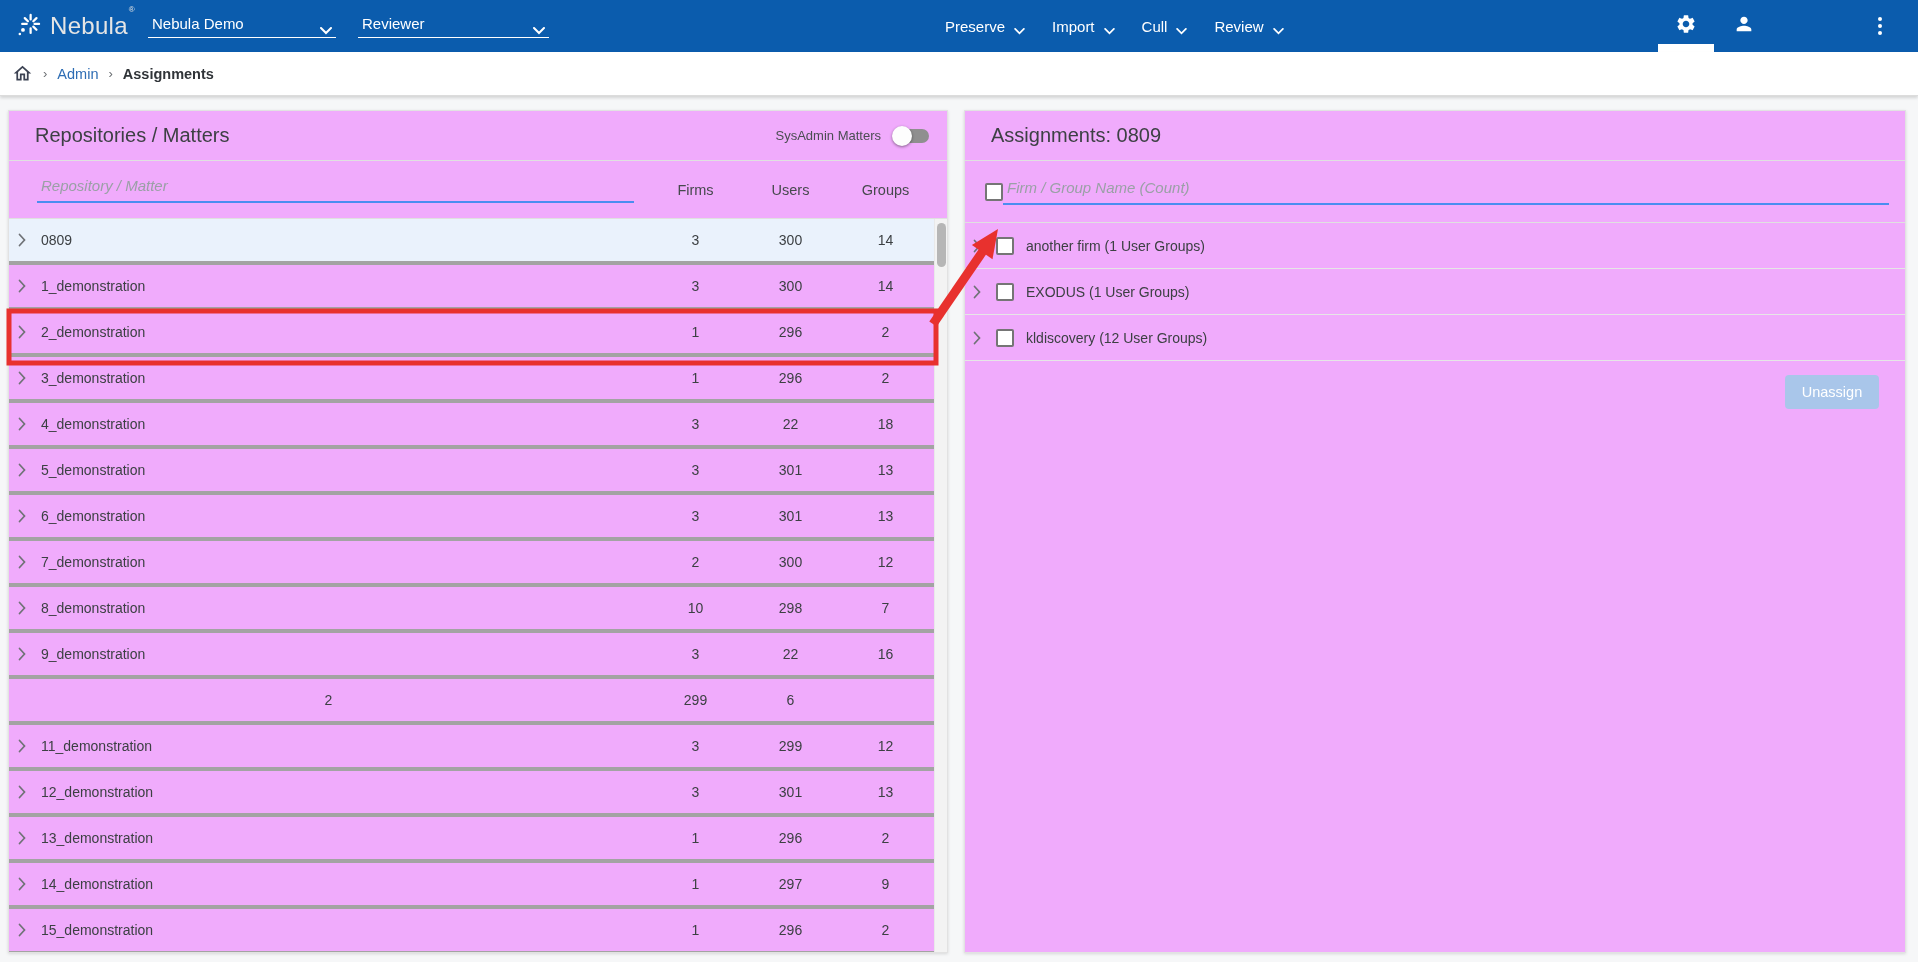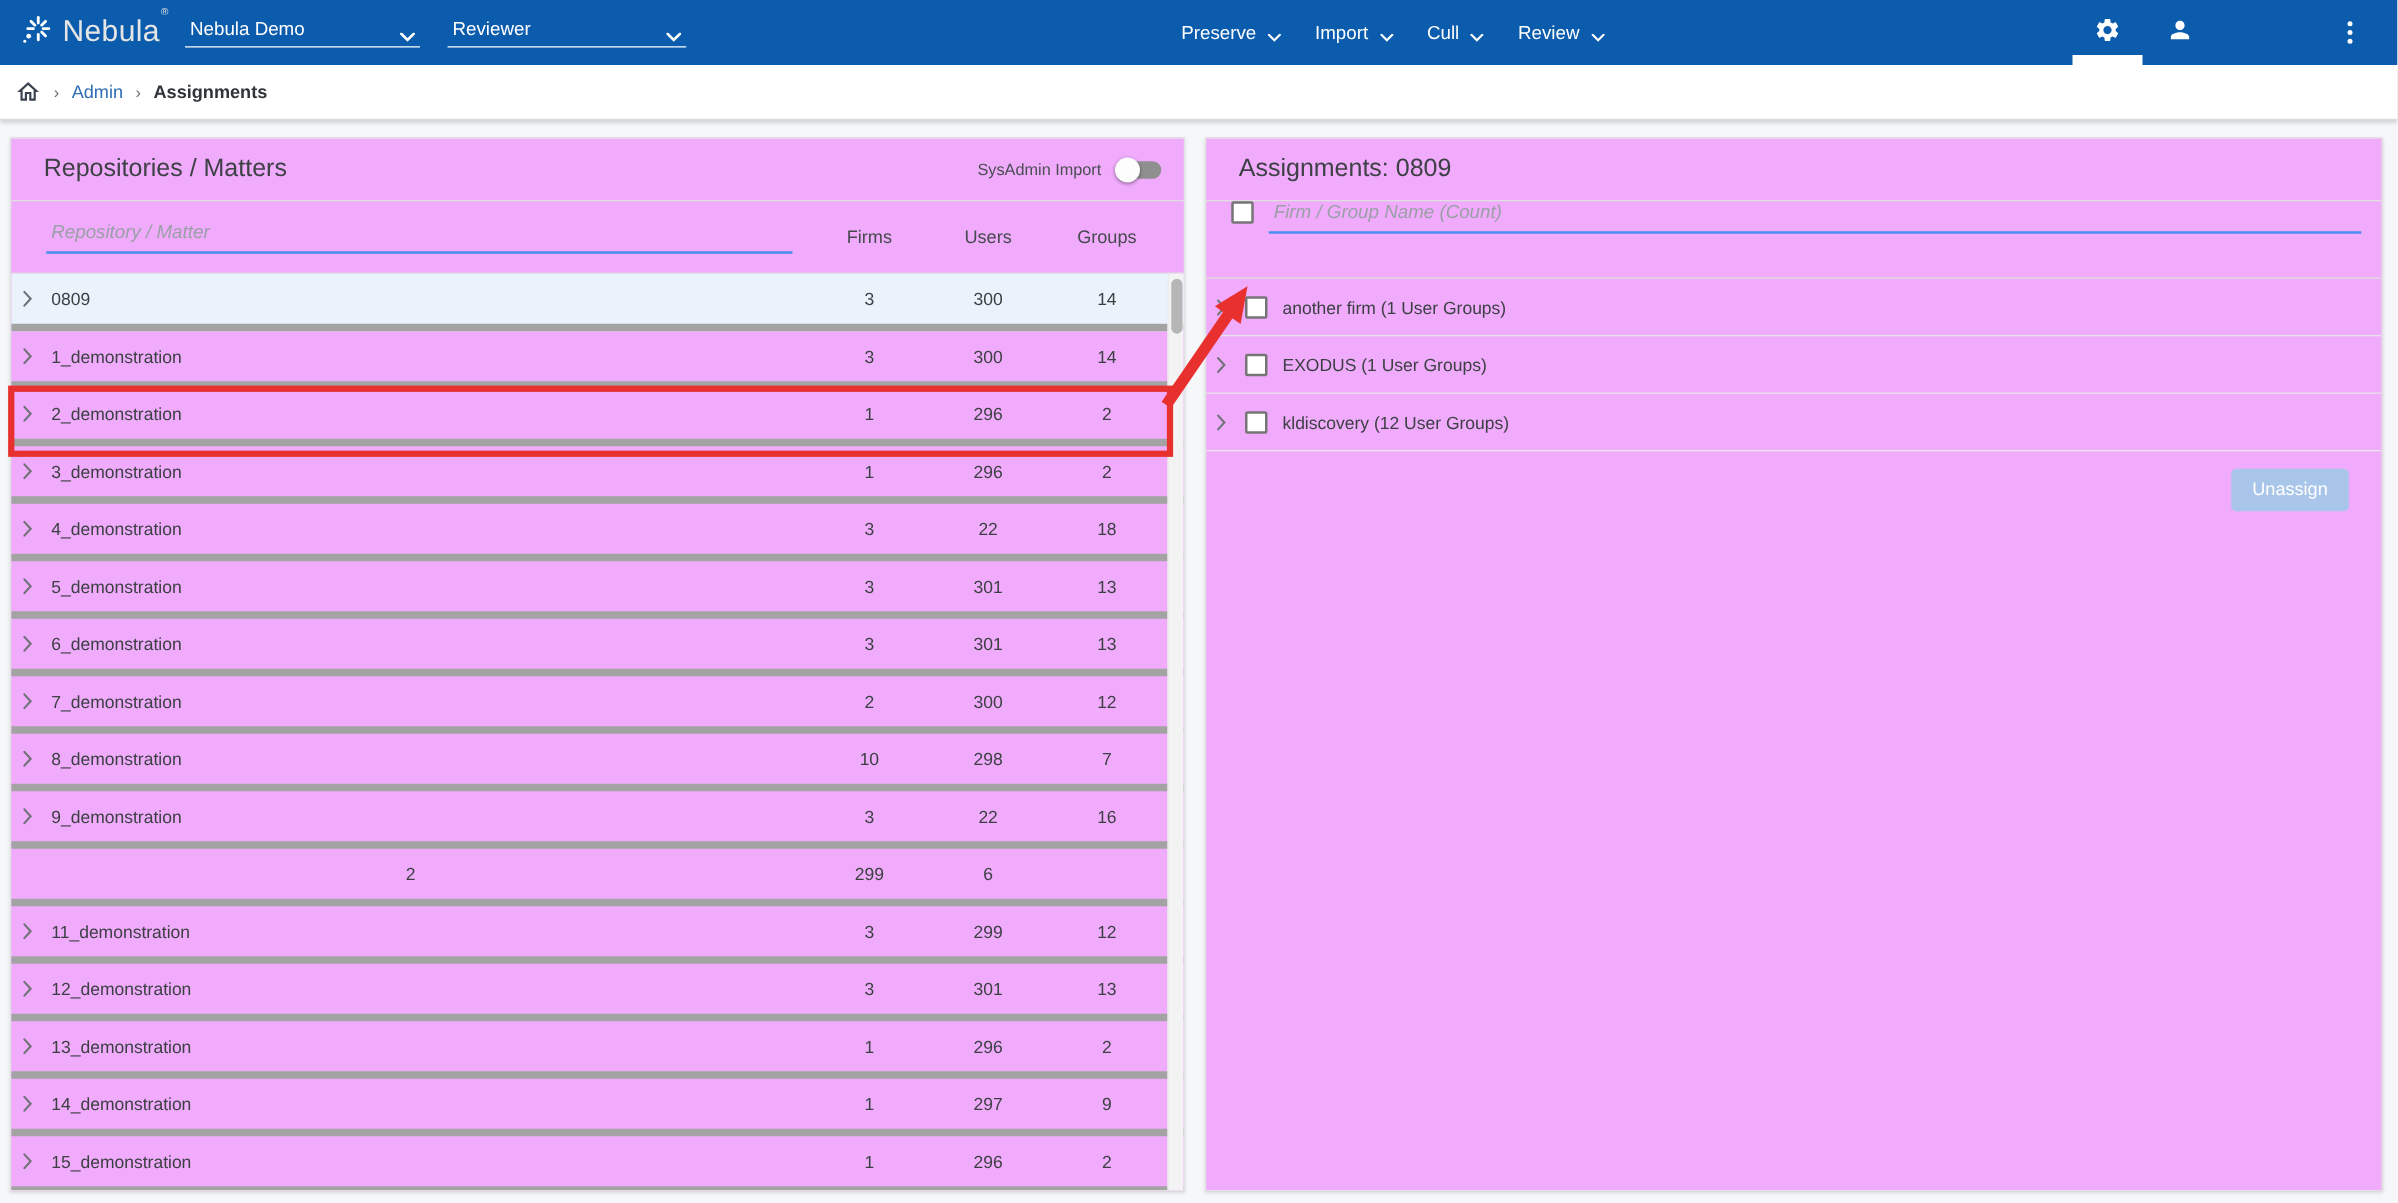--- a/index.html
+++ b/index.html
@@ -55,35 +55,35 @@
   .trow-grid { display:grid; grid-template-columns:1fr 95px 95px 95px; align-items:center; padding-right:14px; }
   .table-header { height:58px; border-bottom:1px solid #e0e0e0; }
   .th-col { text-align:center; font-size:14.5px; color:#46494d; }
   .search-input { border:none; outline:none; border-bottom:2px solid #4a8df0; background:transparent;
                   font-size:15px; padding:0 4px 7px 4px; color:#3c4043;
                   font-family:"Liberation Sans", sans-serif; }
   .search-input::placeholder { color:#9aa0a6; font-style:italic; opacity:1; }
   .left-search { margin-left:28px; width:597px; }
 
   .table-body { }
-  .trow { height:46px; border-bottom:6px solid #a3a3a3; cursor:pointer; }
+  .trow { height:46px; border-bottom:4px solid #a3a3a3; cursor:pointer; }
   .trow.selected { background:#eaf2fc; }
   .cell-name { display:flex; align-items:center; padding-left:9px; gap:8px; }
   .row-chev { width:15px; height:15px; flex:0 0 15px; display:flex; align-items:center; }
   .cell-name-text { font-size:14px; color:#3c4043; }
   .num-cell { text-align:center; font-size:14px; color:#3c4043; }
 
   
   .scrollbar { position:absolute; top:108px; right:0; bottom:0; width:13px; background:#f3f3f3;
                border-left:1px solid #e9e9e9; cursor:default; }
   .scroll-thumb { position:absolute; top:4px; left:2px; width:9px; height:44px; border-radius:5px; background:#b6b6b6; }
 
   
-  .assign-search { height:62px; display:flex; align-items:flex-start; padding:0 16px 0 20px;
-                   border-bottom:1px solid #e0e0e0; gap:12px; }
+  .assign-search { height:62px; display:flex; align-items:center; padding:0 16px 0 20px;
+                   border-bottom:1px solid #e0e0e0; }
   .checkbox { width:18px; height:18px; border:2px solid #757575; border-radius:2px; background:#fff;
               flex:0 0 18px; cursor:pointer; }
   .assign-search .search-input { flex:1; }
   .arow { height:46px; display:flex; align-items:center; gap:12px; padding-left:8px;
           border-bottom:1px solid #e6e6e6; cursor:pointer; }
   .arow .row-chev { margin-right:-4px; }
   .arow-label { font-size:14px; color:#3c4043; }
   .assign-footer { display:flex; justify-content:flex-end; padding:14px 26px 0 0; }
   .unassign { background:#a9c6ea; color:#fff; border:none; border-radius:4px; height:34px; width:94px;
               font-size:14.5px; font-family:"Liberation Sans", sans-serif; cursor:default; }
@@ -193,21 +193,21 @@
   <span class="crumb-sep">›</span>
   <span class="crumb-current">Assignments</span>
 </div>
 
 <main>
 
   <section class="card left-card">
     <div class="card-header">
       <h2 class="card-title">Repositories / Matters</h2>
       <div class="toggle-wrap">
-        <span>SysAdmin Import</span>
+        <span>SysAdmin Matters</span>
         <div class="switch">
           <div class="track"></div>
           <div class="thumb"></div>
         </div>
       </div>
     </div>
 
     <div class="table-header trow-grid">
       <div>
         <input class="search-input left-search" placeholder="Repository / Matter" style="">

